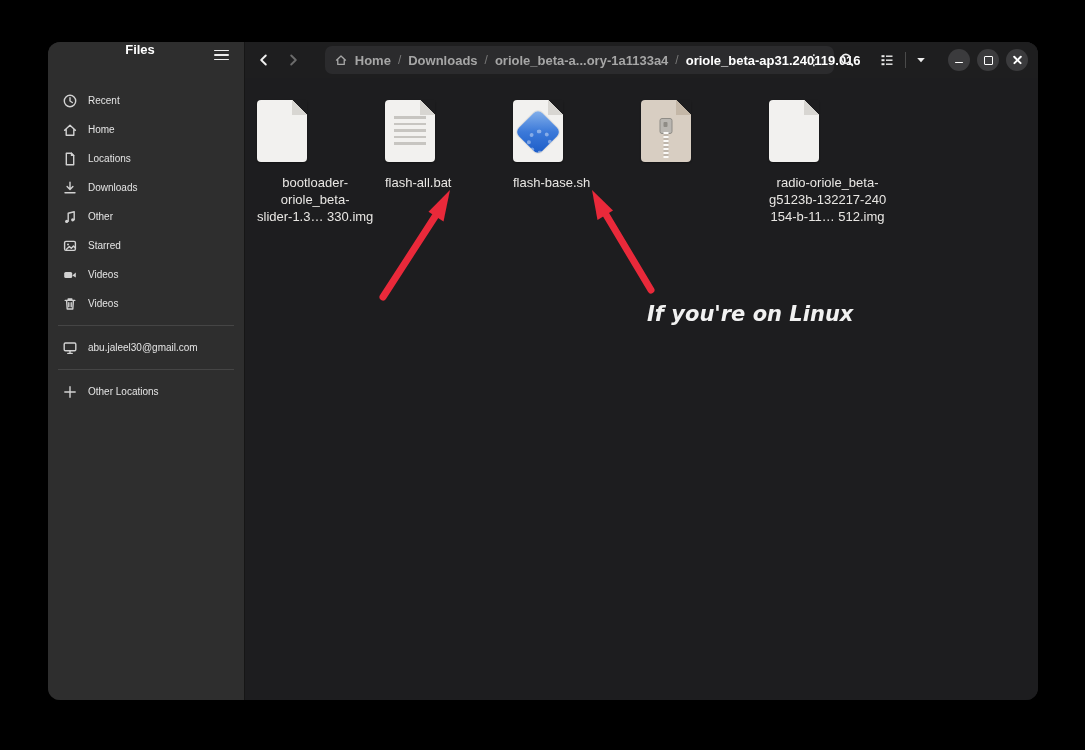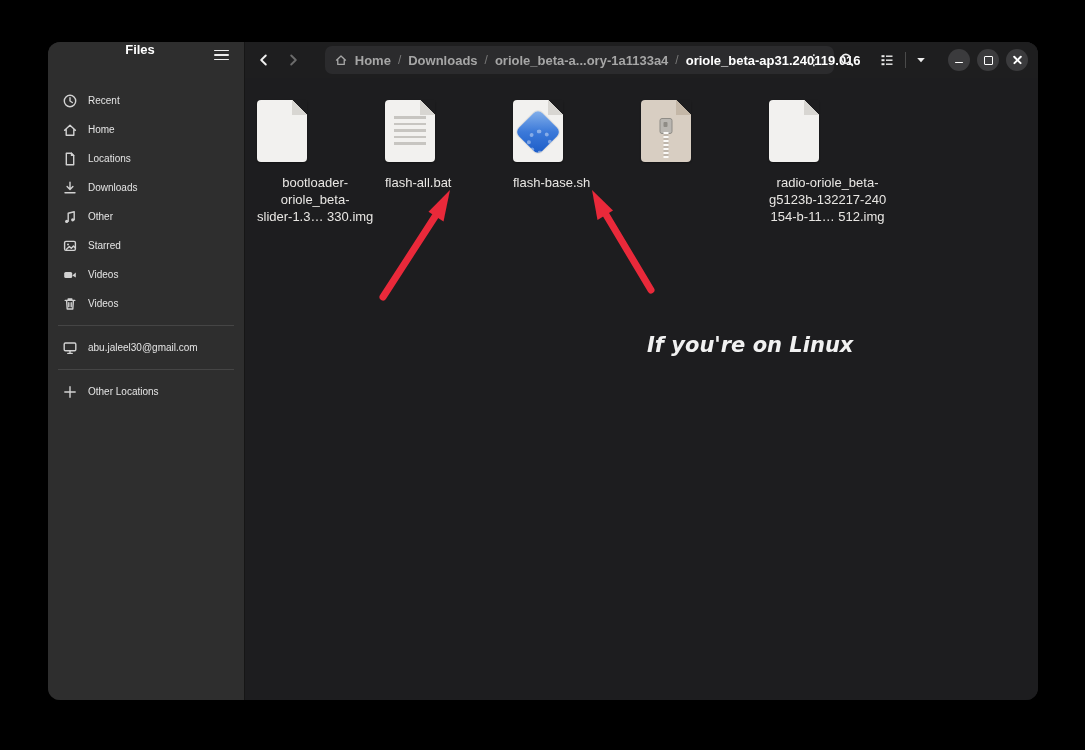--- a/index.html
+++ b/index.html
@@ -67,21 +67,21 @@
   .gear-ring{position:absolute;left:12px;top:10px;width:17px;height:17px;border-radius:50%;
         border:4.5px dotted rgba(255,255,255,.40);transform:rotate(-45deg);}
   .zip-pull{position:absolute;left:50%;top:18px;width:11px;height:14px;transform:translateX(-50%);
         background:#b9b6b1;border:1px solid #8f8c86;border-radius:2.5px;}
   .zip-pull::after{content:"";position:absolute;left:2.5px;top:3px;width:4px;height:5px;background:#8f8c86;border-radius:1px;}
   .zip-teeth{position:absolute;left:50%;top:32px;bottom:4px;width:5px;transform:translateX(-50%);
         background:repeating-linear-gradient(to bottom,#fbfaf8 0 2px,rgba(0,0,0,.12) 2px 4px);}
   .flabel{font-size:13px;line-height:17px;color:#e9e7e4;text-align:center;max-width:122px;word-break:break-word;}
   
   .annot{position:absolute;color:#f1f1f1;font-size:21px;font-style:italic;font-weight:600;
-         font-family:"DejaVu Sans","Liberation Sans",sans-serif;white-space:nowrap;margin-top:31px;}
+         font-family:"DejaVu Sans","Liberation Sans",sans-serif;white-space:nowrap;}
   .annot-windows{left:116px;top:250px;}
   .annot-linux{left:402px;top:224px;}
   .arrow-layer{position:absolute;inset:0;pointer-events:none;}
 </style>
 </head>
 <body>
 
 <div class="window">
 
   <div class="sidebar">

